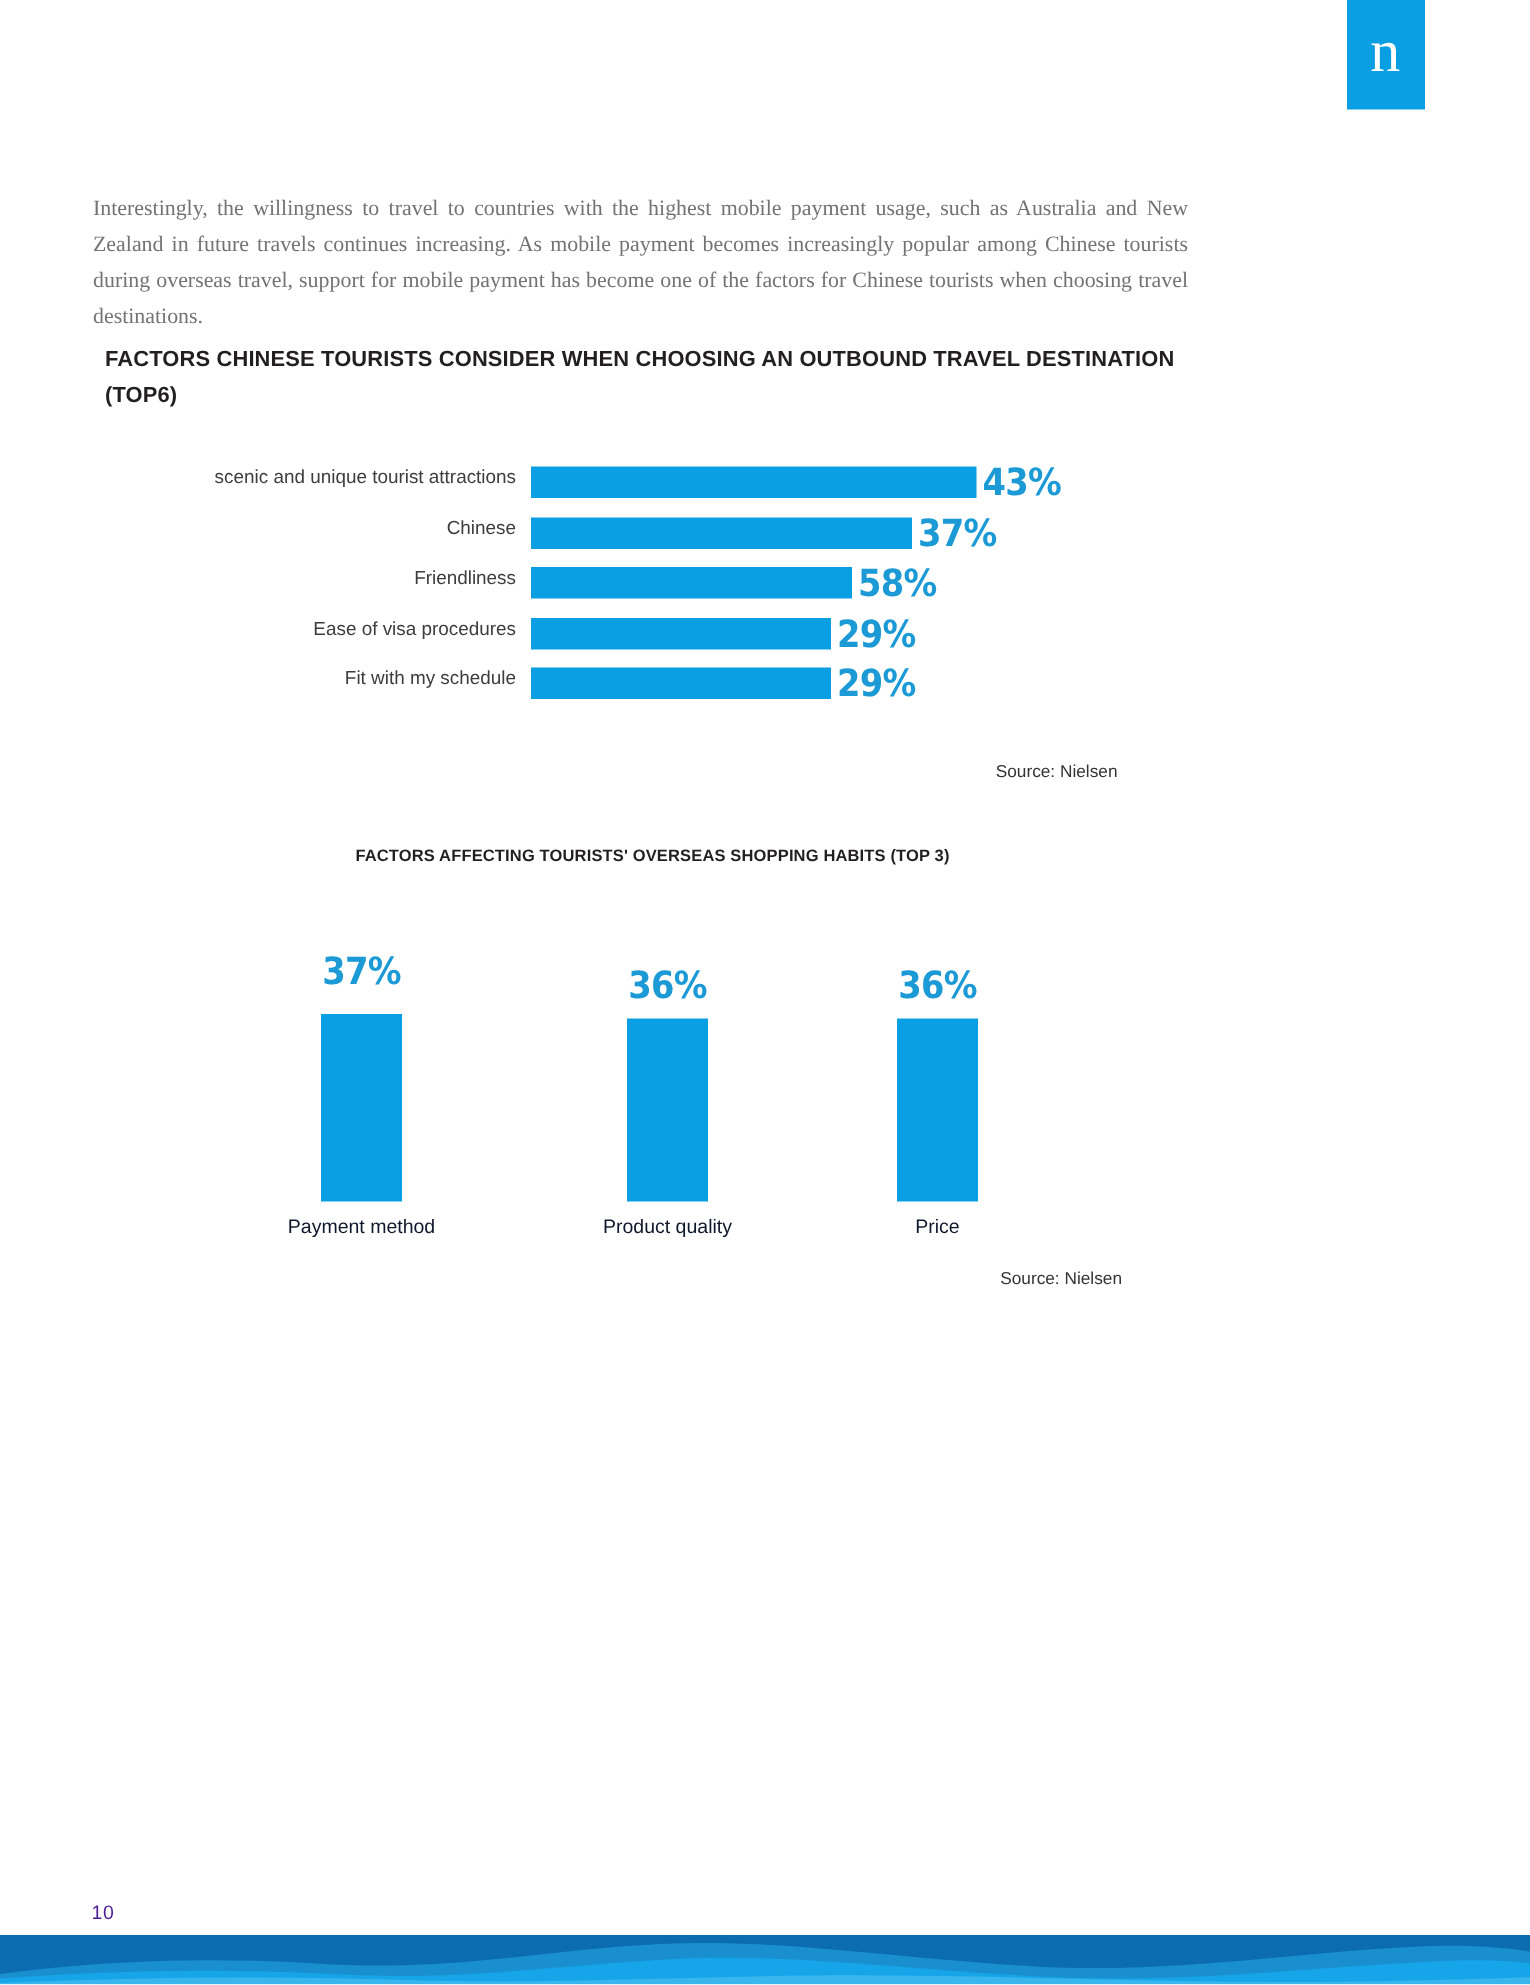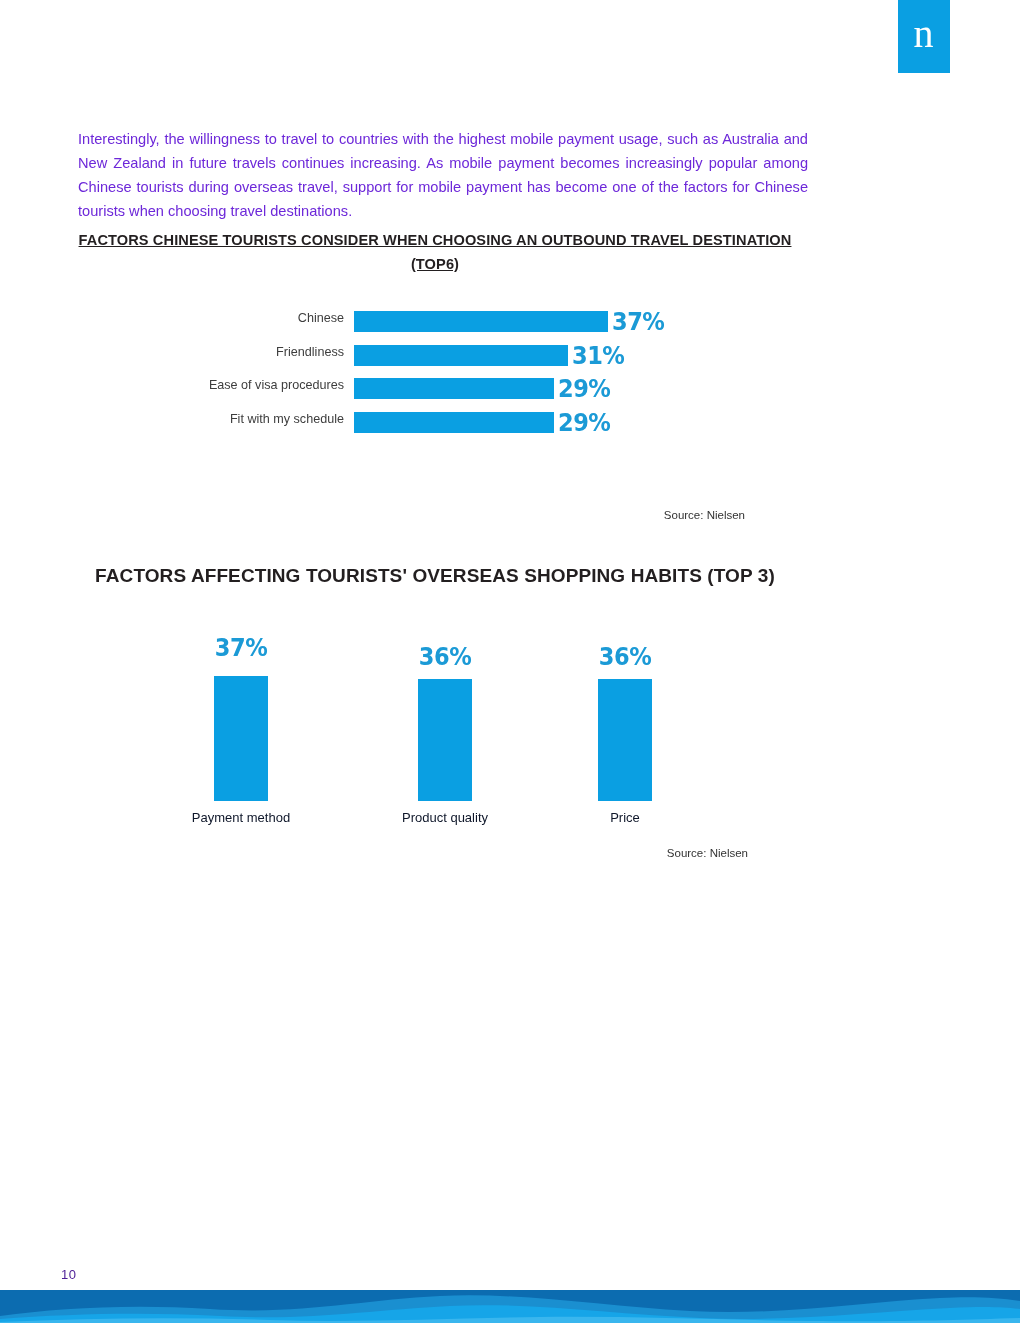--- a/index.html
+++ b/index.html
@@ -42,43 +42,42 @@
     font-size: 40px;
     line-height: 1;
     padding-bottom: 6px;
     box-sizing: border-box;
     letter-spacing: 1px;
   }
 
   
   #intro-paragraph {
     position: absolute;
-    left: 78px;
+    left: 62px;
     top: 112px;
     width: 730px;
     font-size: 14.6px;
     line-height: 24.3px;
-    color: #6d28d9;
+    color: #737373;
     text-align: justify;
     text-justify: inter-word;
+    font-family: Liberation Serif, serif;
   }
 
   
   #chart1-title {
     position: absolute;
     left: 70px;
     top: 228px;
     width: 730px;
-    text-align: center;
     font-size: 14.6px;
     font-weight: bold;
     line-height: 24px;
     color: #231f20;
     letter-spacing: 0.1px;
-    text-decoration: underline;
   }
   #chart1 {
     position: absolute;
     left: 0;
     top: 305px;
     width: 1020px;
     height: 200px;
   }
   .bar-row {
     position: relative;
@@ -124,21 +123,21 @@
     color: #333333;
   }
 
   
   #chart2-title {
     position: absolute;
     left: 70px;
     top: 565px;
     width: 730px;
     text-align: center;
-    font-size: 19px;
+    font-size: 11px;
     font-weight: bold;
     color: #231f20;
     letter-spacing: 0.1px;
   }
   #chart2 {
     position: absolute;
     left: 0;
     top: 620px;
     width: 1020px;
     height: 220px;
@@ -219,34 +218,41 @@
   <div id="logo-block">
     <div id="logo-glyph">n</div>
   </div>
 
   <p id="intro-paragraph">Interestingly, the willingness to travel to countries with the highest mobile payment usage, such as Australia and New Zealand in future travels continues increasing. As mobile payment becomes increasingly popular among Chinese tourists during overseas travel, support for mobile payment has become one of the factors for Chinese tourists when choosing travel destinations.</p>
 
   <div id="chart1-title">FACTORS CHINESE TOURISTS CONSIDER WHEN CHOOSING AN OUTBOUND TRAVEL DESTINATION (TOP6)</div>
 
   <div id="chart1">
 
+    <div class="bar-row">
+      <div class="bar-label">scenic and unique tourist attractions</div>
+      <div class="bar-track">
+        <div class="bar-fill" style="width:297px"></div>
+        <div class="bar-value" style="left:301px">43%</div>
+      </div>
+    </div>
 
     <div class="bar-row">
       <div class="bar-label">Chinese</div>
       <div class="bar-track">
         <div class="bar-fill" style="width:254px"></div>
         <div class="bar-value" style="left:258px">37%</div>
       </div>
     </div>
 
     <div class="bar-row">
       <div class="bar-label">Friendliness</div>
       <div class="bar-track">
         <div class="bar-fill" style="width:214px"></div>
-        <div class="bar-value" style="left:218px">31%</div>
+        <div class="bar-value" style="left:218px">58%</div>
       </div>
     </div>
 
     <div class="bar-row">
       <div class="bar-label">Ease of visa procedures</div>
       <div class="bar-track">
         <div class="bar-fill" style="width:200px"></div>
         <div class="bar-value" style="left:204px">29%</div>
       </div>
     </div>

